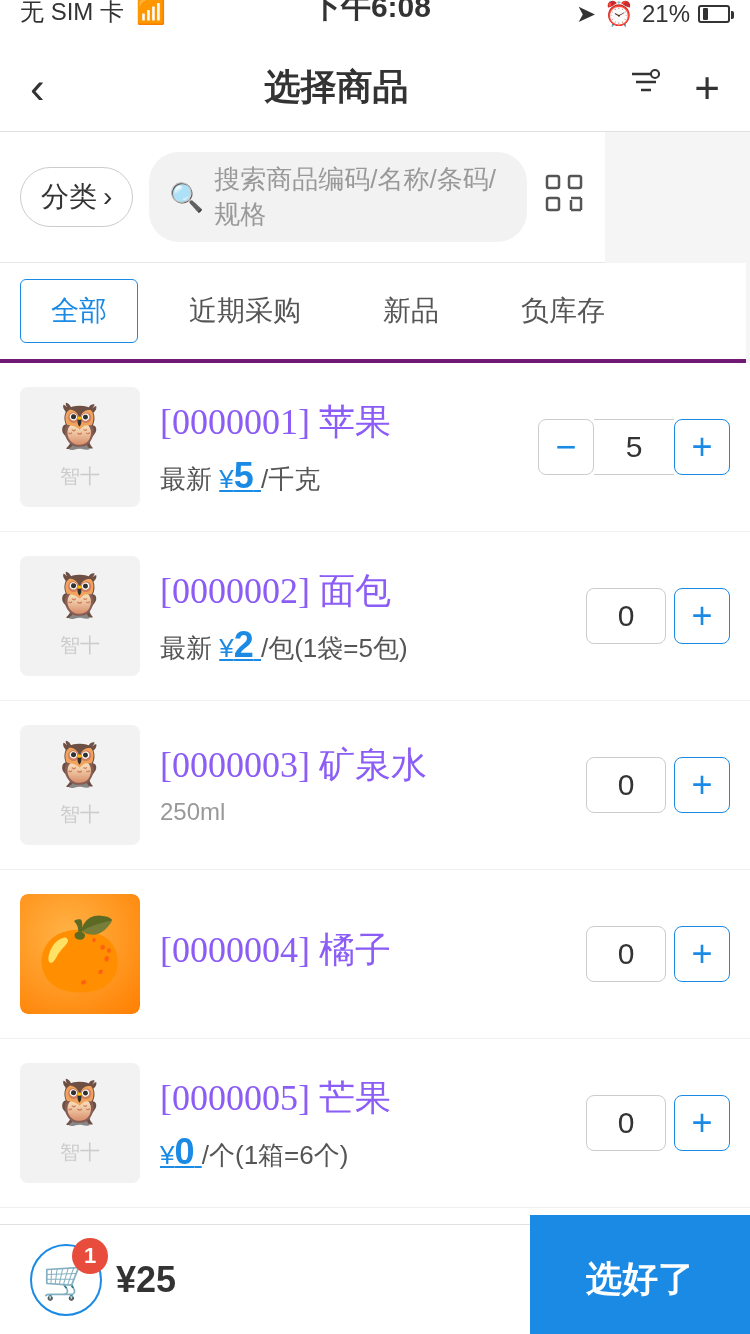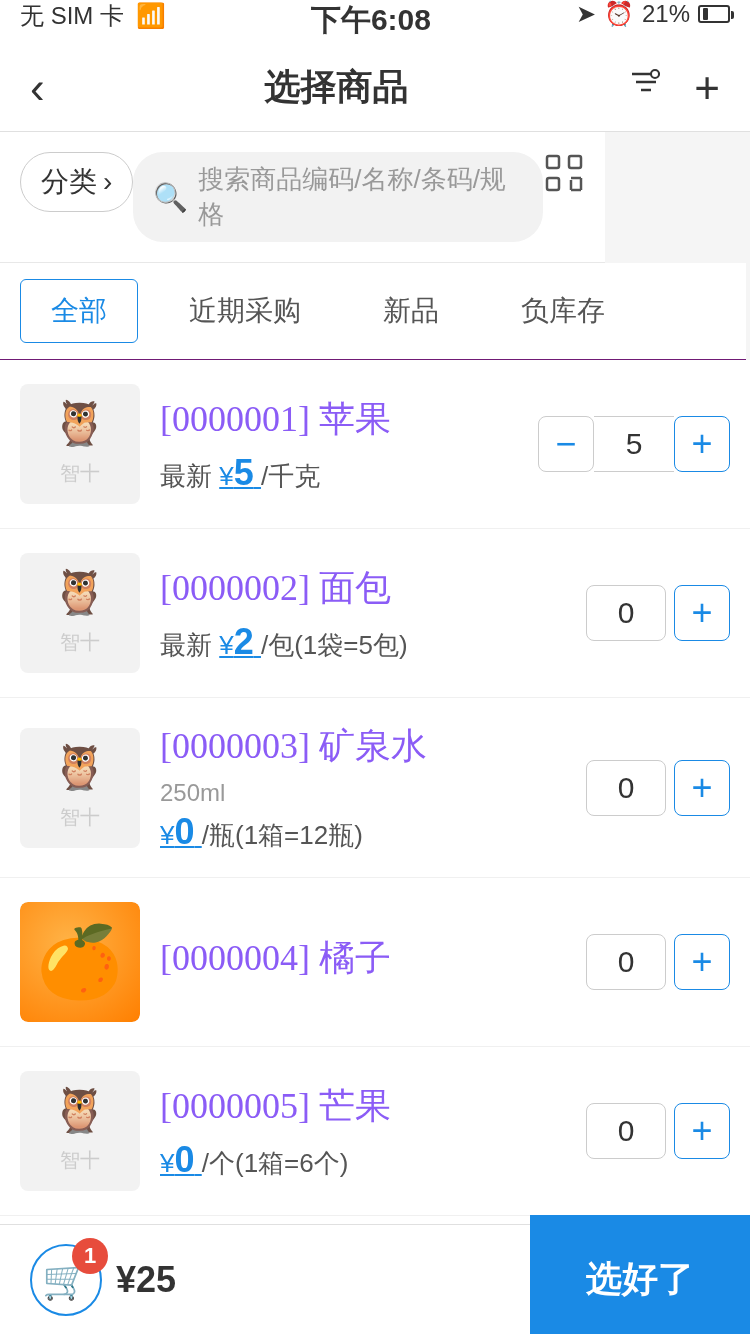--- a/index.html
+++ b/index.html
@@ -12,23 +12,23 @@
       font-size: 28px;
       color: #333;
     }
 
     
     .status-bar {
       width: 750px;
       height: 44px;
       background: #fff;
       display: flex;
-      align-items: flex-start;
+      align-items: flex-end;
       justify-content: space-between;
-      padding: 0 20px;
+      padding: 16px 20px;
       font-size: 24px;
       font-weight: 500;
     }
     .status-left { display: flex; align-items: center; gap: 12px; }
     .status-center { font-size: 30px; font-weight: 600; }
     .status-right { display: flex; align-items: center; gap: 8px; font-size: 24px; }
     .battery-box {
       display: inline-flex; align-items: center; border: 2px solid #333;
       border-radius: 3px; padding: 1px 3px; position: relative; height: 18px; width: 32px;
     }
@@ -53,21 +53,22 @@
     .nav-icons { display: flex; align-items: center; gap: 30px; }
     .nav-icon { font-size: 40px; color: #333; cursor: pointer; }
     .nav-back { font-size: 44px; color: #333; cursor: pointer; }
 
     
     .filter-bar {
       width: 605px;
       background: #fff;
       padding: 20px 20px;
       display: flex;
-      align-items: flex-start;
+      align-items: center;
+      gap: 16px;
       border-bottom: 1px solid #e8e8e8;
     }
     .category-btn {
       display: flex; align-items: center; gap: 6px;
       border: 1.5px solid #ccc; border-radius: 30px;
       padding: 10px 20px; font-size: 28px; color: #333;
       background: #fff; cursor: pointer; white-space: nowrap;
     }
     .search-box {
       flex: 1; display: flex; align-items: center; gap: 10px;
@@ -77,21 +78,21 @@
     .scan-btn { font-size: 36px; color: #555; cursor: pointer; }
 
     
     .tab-bar {
       width: 746px;
       background: #fff;
       display: flex;
       align-items: center;
       padding: 16px 20px;
       gap: 20px;
-      border-bottom: 1px solid #701a75;
+      border-bottom: 4px solid #701a75;
     }
     .tab-item {
       padding: 12px 30px; border-radius: 6px; font-size: 28px;
       cursor: pointer; color: #555; border: 1.5px solid transparent;
     }
     .tab-item.active {
       border: 1.5px solid #1a8ae5; color: #1a8ae5;
       background: #fff;
     }
 
@@ -317,25 +318,20 @@
       <div class="owl-placeholder">
         <div class="owl-icon">🦉</div>
         <div class="owl-text">智十</div>
       </div>
     </div>
     <div class="product-info">
       <div class="product-name">
         <span>[0000003]</span> <span>矿泉水</span>
       </div>
       <div class="product-spec">250ml</div>
-      <div class="product-price">
-        <span class="price-underline">
-          <span style="color:#1a8ae5;font-size:26px;">¥</span><span class="price-highlight">0</span>
-        </span><span class="price-unit">/瓶</span><span class="price-unit">(1箱=12瓶)</span>
-      </div>
     </div>
     <div class="product-qty">
       <input class="qty-input-only" type="text" value="0" style="">
       <div class="qty-btn" style="border:1.5px solid #1a8ae5;border-radius:8px;color:#1a8ae5;margin-left:8px;">+</div>
     </div>
   </div>
 
   <div class="product-item">
     <div class="product-img">
       <div class="orange-img">🍊</div>

